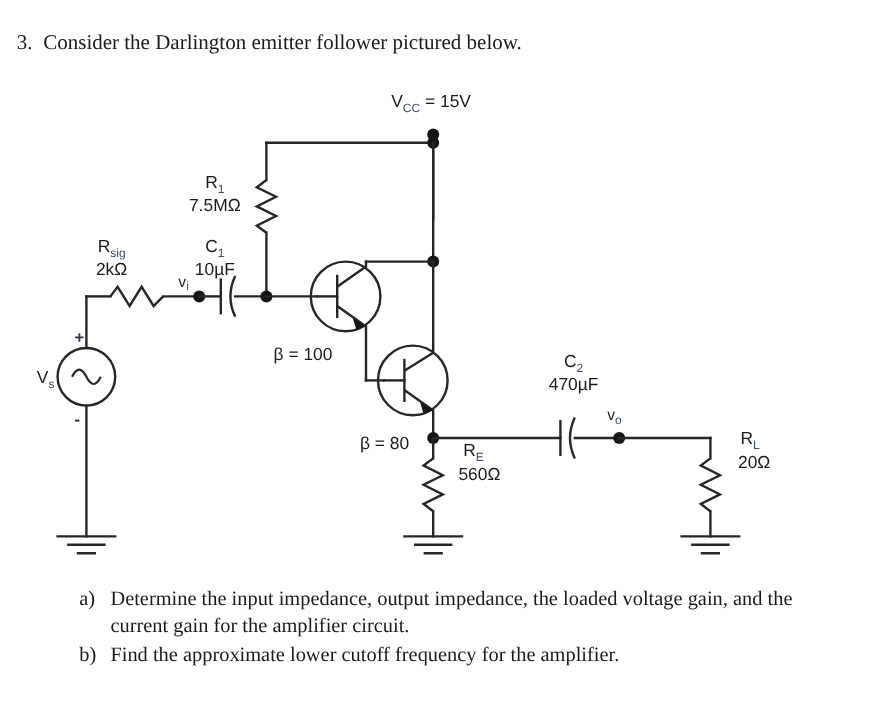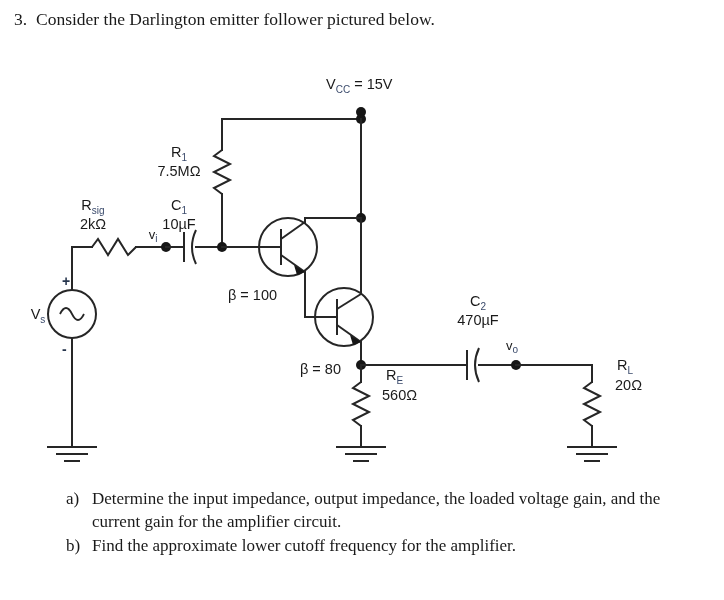--- a/index.html
+++ b/index.html
@@ -14,21 +14,21 @@
     position: relative;
     font-family: "Liberation Serif", "DejaVu Serif", serif;
     color: #1a1a1a;
     overflow: hidden;
   }
 
   
   #question-heading {
     position: absolute;
     left: 14px;
-    top: 8px;
+    top: 24px;
     font-size: 17.5px;
     line-height: 22px;
     white-space: nowrap;
   }
   #question-heading .q-num {
     display: inline-block;
     width: 22px;
   }
 
   

